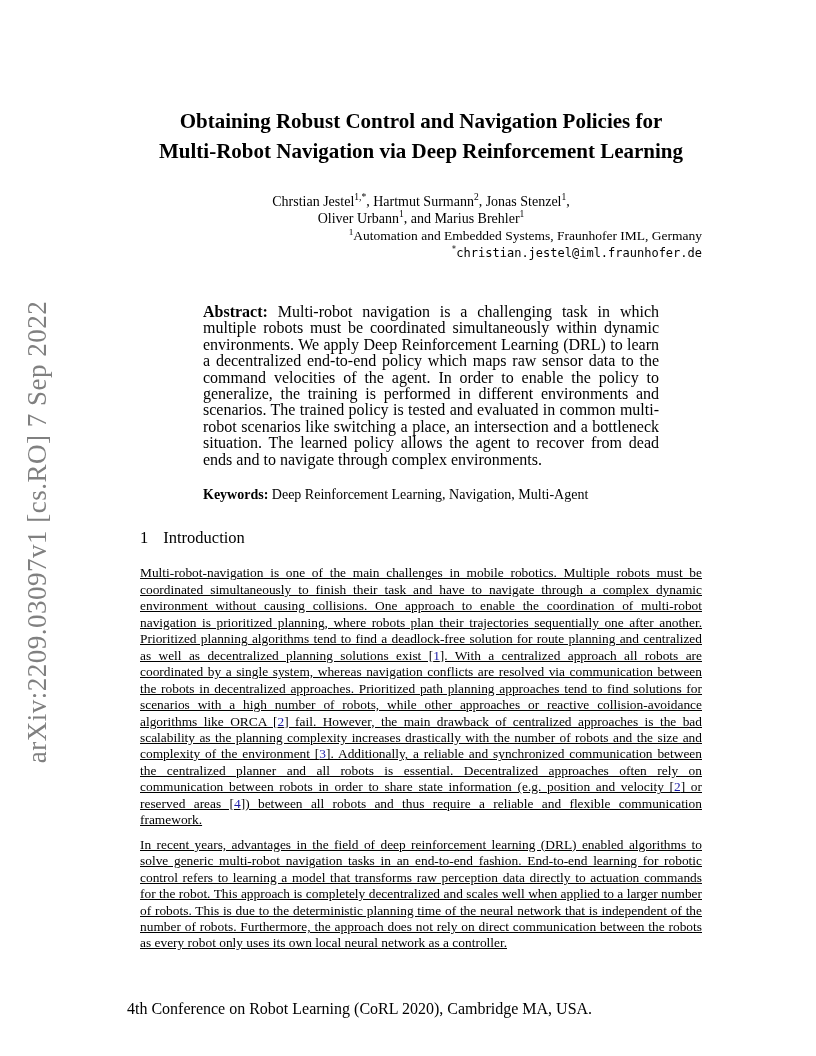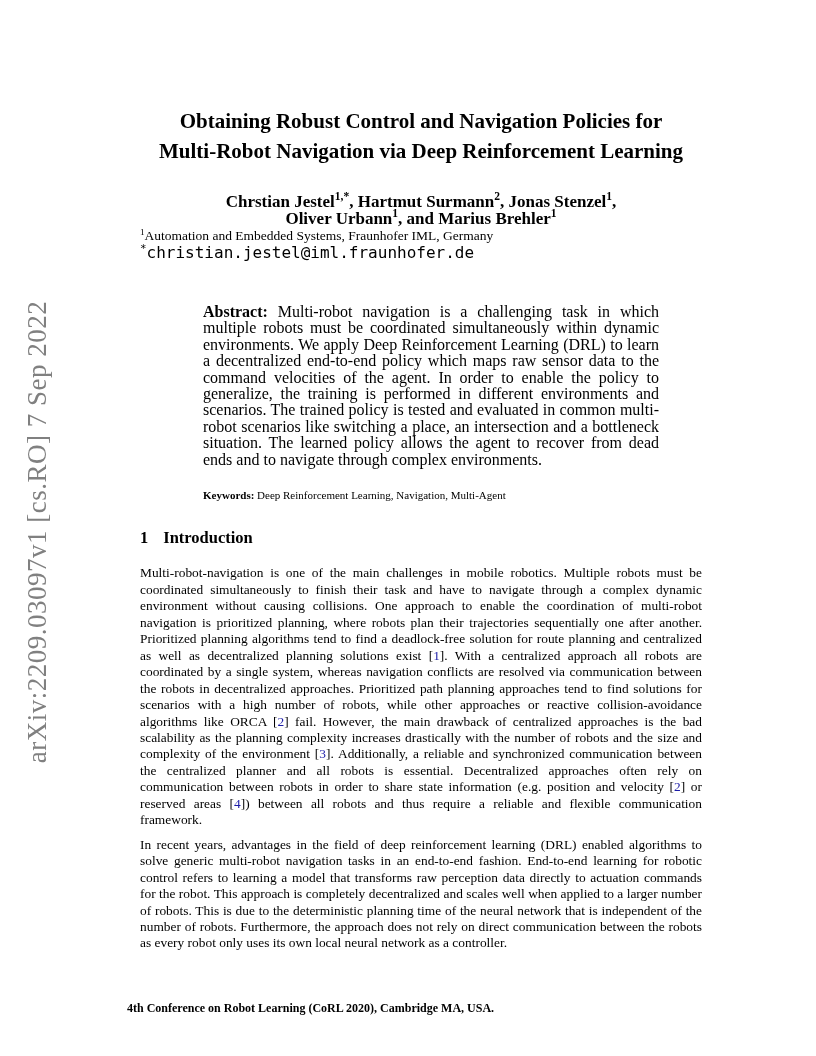--- a/index.html
+++ b/index.html
@@ -45,79 +45,79 @@
     margin: 106px auto 0 auto;
     max-width: 540px;
     text-align: center;
     font-size: 21px;
     font-weight: bold;
     line-height: 30px;
   }
   .authors {
     margin-top: 27px;
     text-align: center;
-    font-size: 17px;
-    font-weight: bold;
+    font-size: 14px;
+    font-weight: normal;
     line-height: 17px;
   }
   .affiliations {
-    text-align: left;
+    text-align: right;
     font-size: 13.5px;
     line-height: 17px;
   }
   .email-line {
-    text-align: left;
+    text-align: right;
     font-family: "DejaVu Sans Mono", "Liberation Mono", monospace;
-    font-size: 16px;
+    font-size: 12px;
     line-height: 16px;
     margin-top: 1px;
   }
   sup {
     font-size: 68%;
     line-height: 0;
     vertical-align: super;
   }
   .abstract-block {
     margin: 43px 43px 0 63px;
     font-size: 16px;
     line-height: 16.4px;
     text-align: justify;
   }
   .bold-label { font-weight: bold; }
   .keywords-block {
     margin: 19px 43px 0 63px;
-    font-size: 11px;
+    font-size: 14px;
     line-height: 16.4px;
   }
   .section-heading {
     margin: 25px 0 17px 0;
     font-size: 16.5px;
-    font-weight: bold;
+    font-weight: normal;
     line-height: 20px;
   }
   .section-number {
     display: inline-block;
     margin-right: 15px;
   }
   .body-para {
     margin: 0 0 8px 0;
     font-size: 13.4px;
     line-height: 16.45px;
     text-align: justify;
+    text-decoration: underline;
   }
   .cite {
     color: var(--cite-color, #00008b);
   }
   .footer-note {
     position: absolute;
     left: 127px;
     top: 1001px;
-    font-size: 12px;
+    font-size: 16px;
     line-height: 15px;
-    font-weight: bold;
   }
 </style>
 </head>
 <body>
 
 <div class="page">
 
   <div class="watermark-anchor">
     <div class="watermark">arXiv:2209.03097v1  [cs.RO]  7 Sep 2022</div>
   </div>

